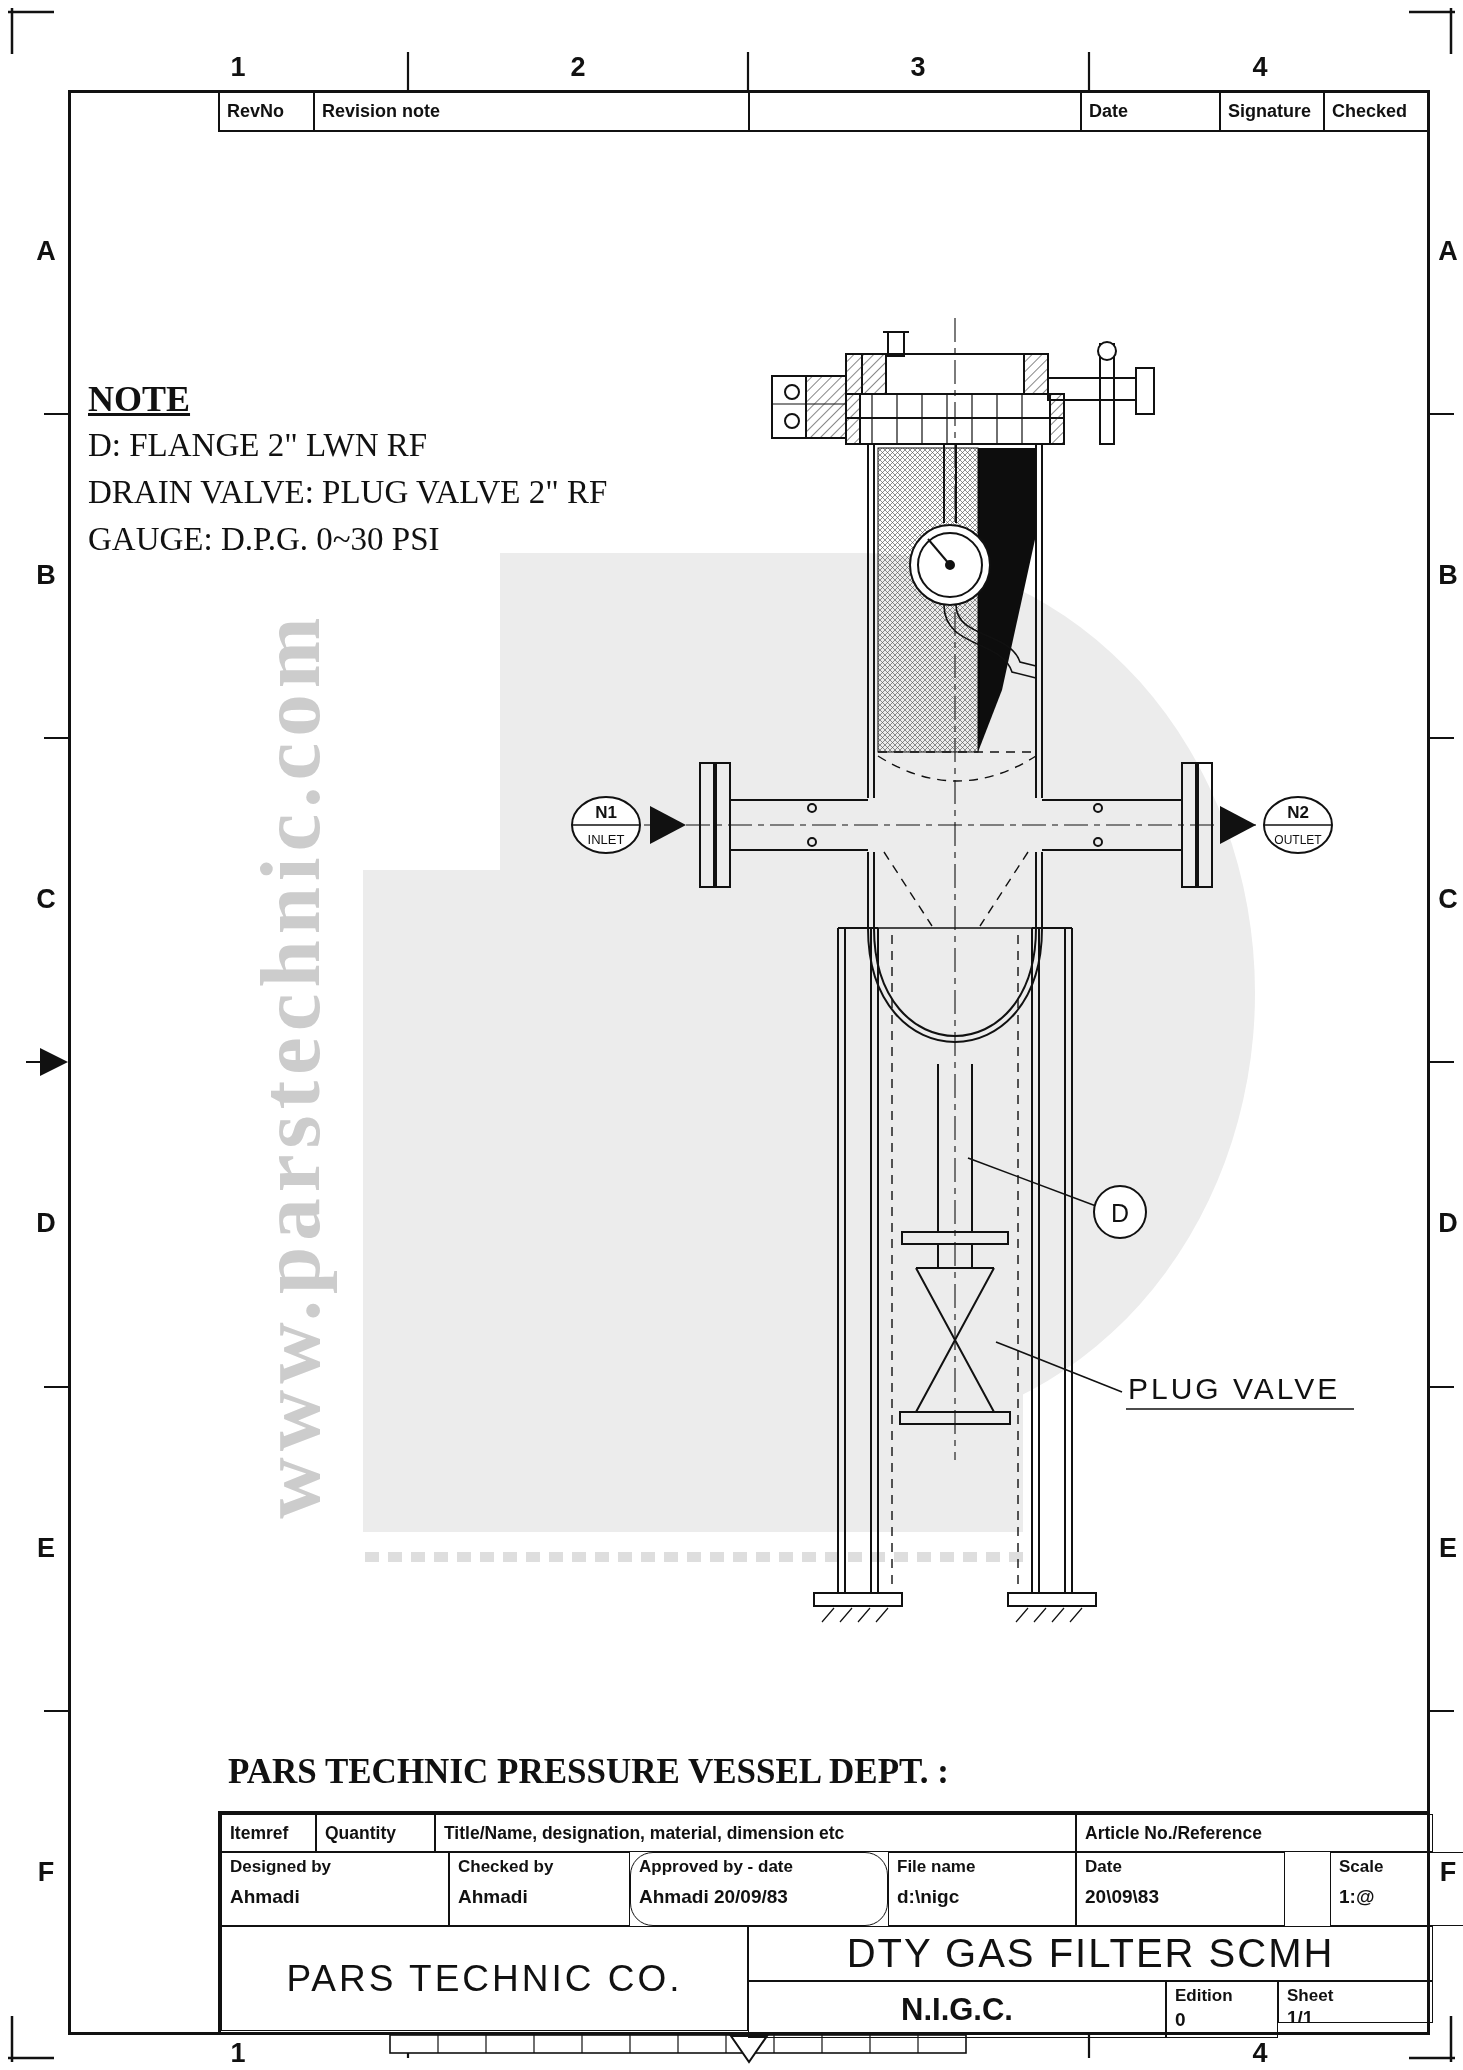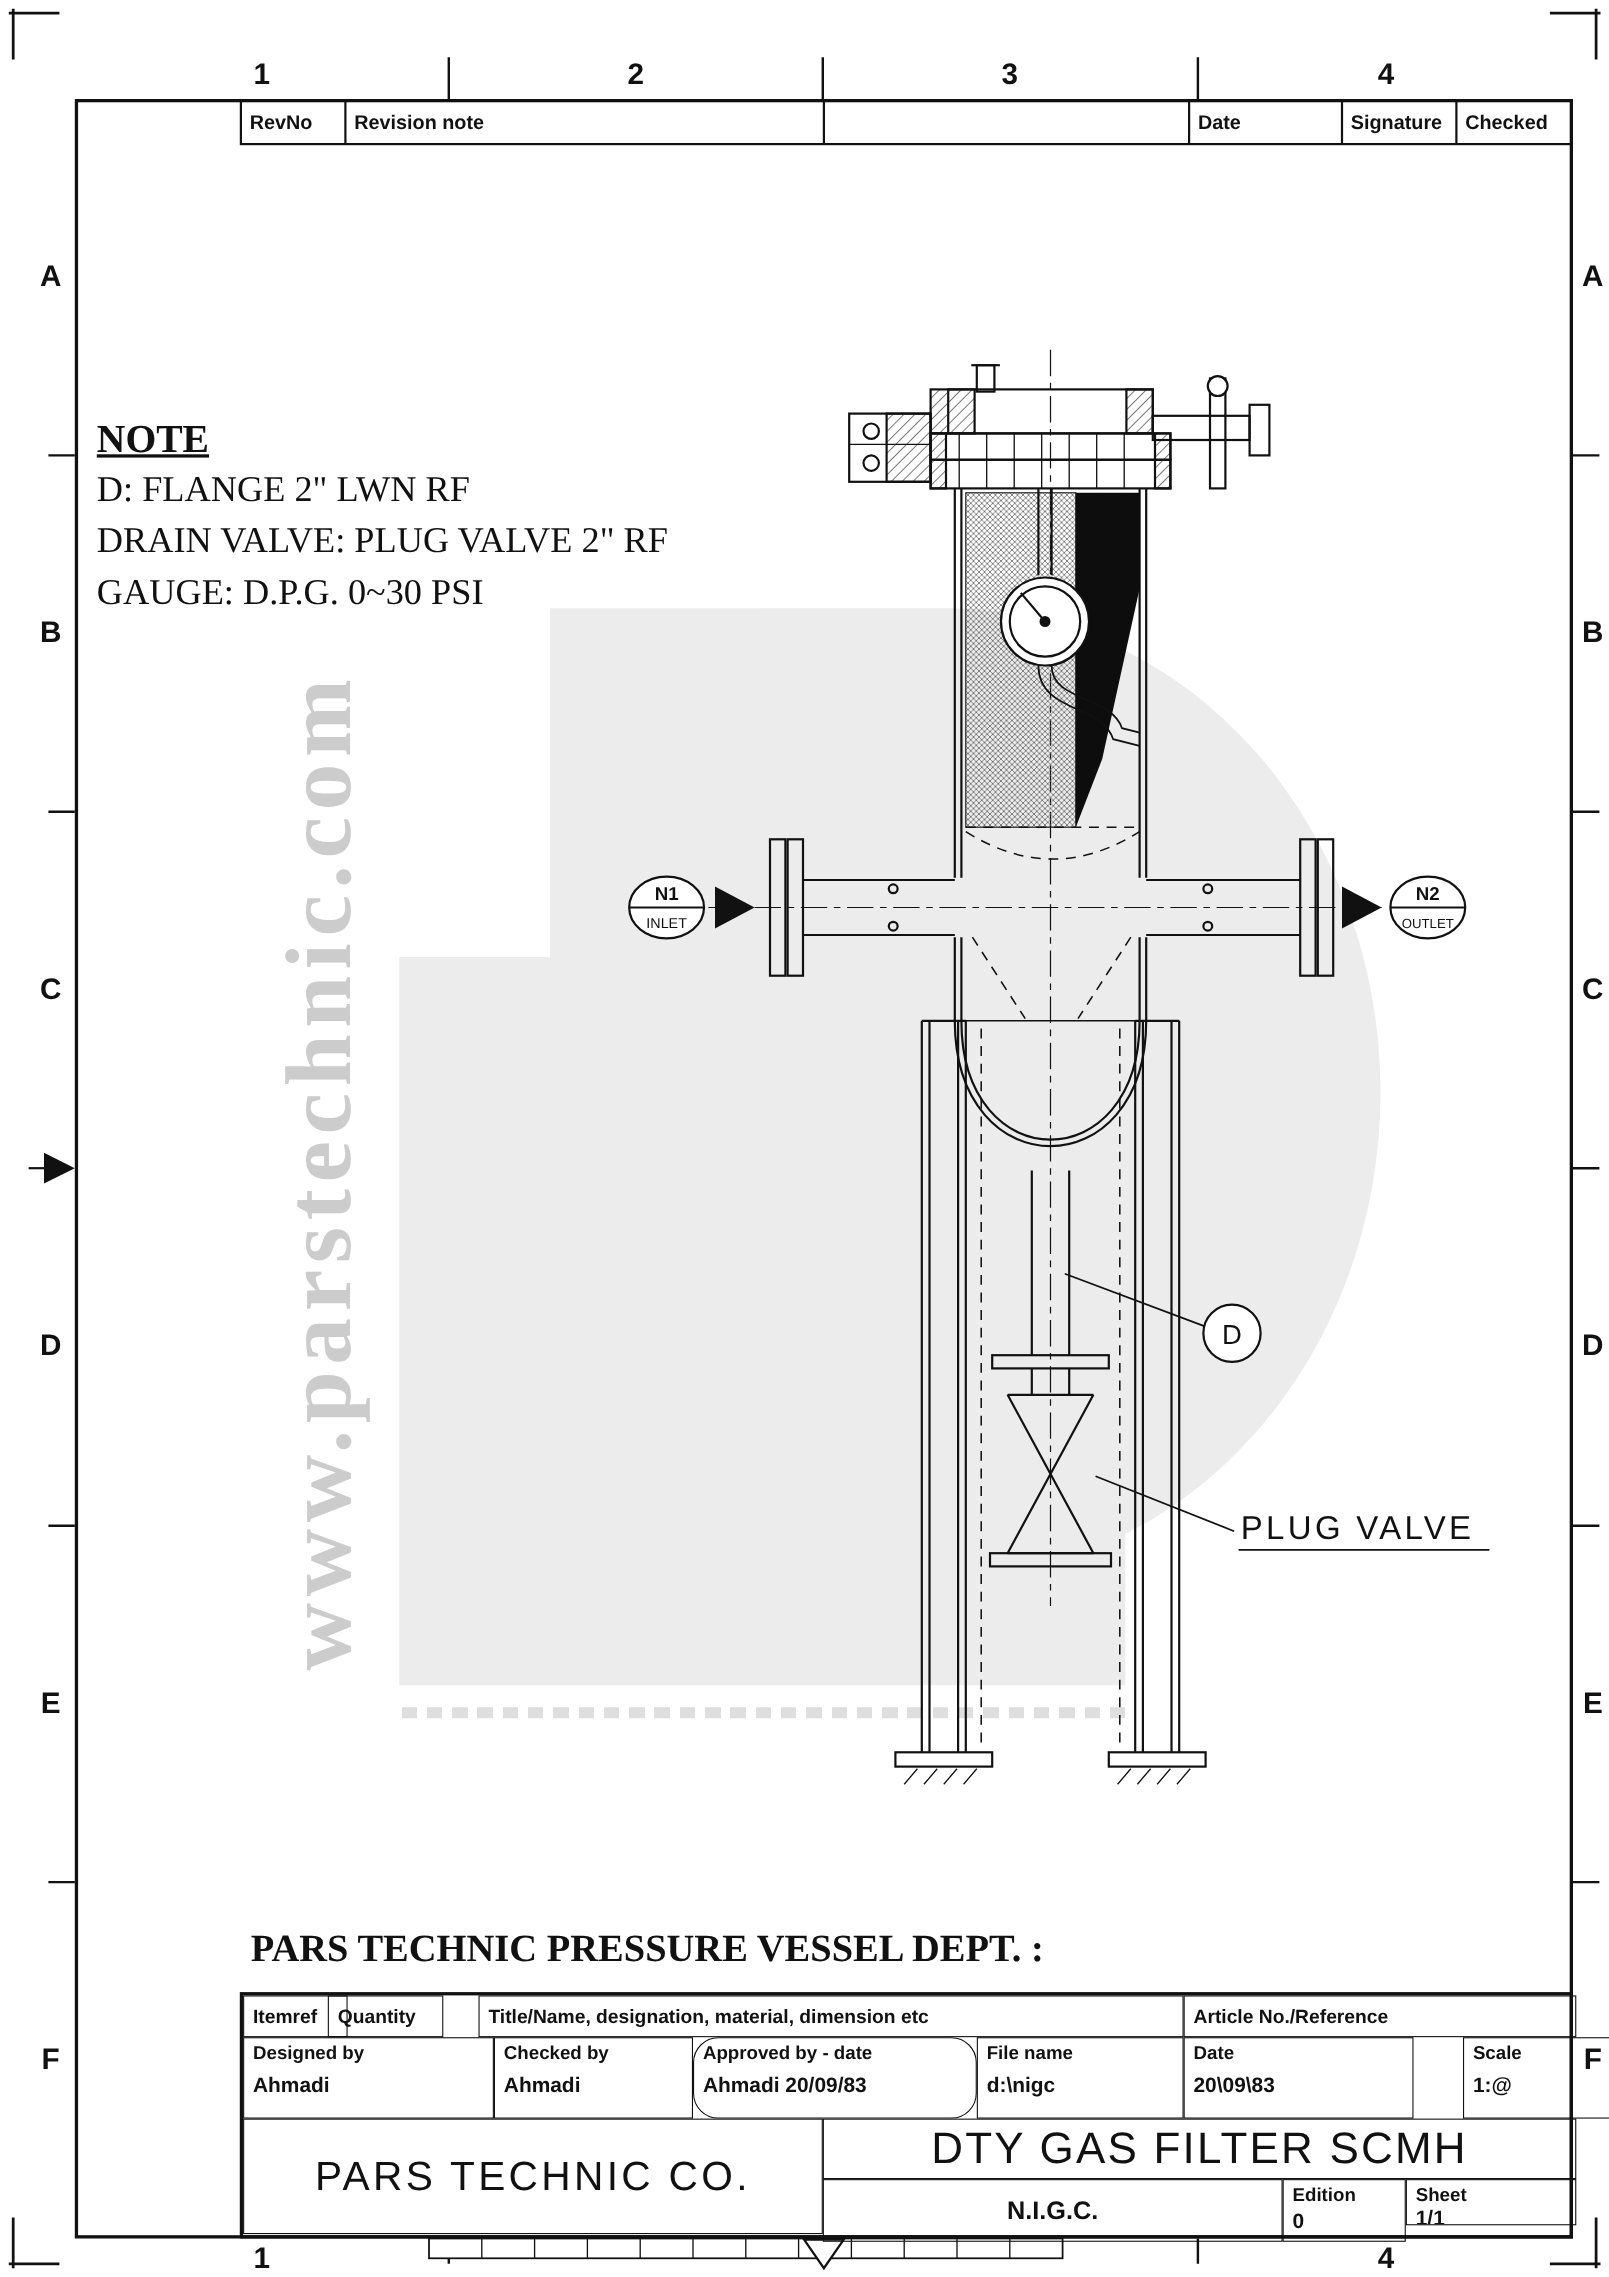--- a/index.html
+++ b/index.html
@@ -45,21 +45,21 @@
   .tblock{position:absolute;left:218px;top:1811px;width:1212px;height:224px;
     border:3px solid #111;box-sizing:border-box;z-index:3;}
   .tcell{position:absolute;border:1.8px solid #111;box-sizing:border-box;overflow:hidden;}
   .hcell{display:flex;align-items:center;padding-left:8px;font-weight:bold;font-size:17.5px;}
   .lvcell{padding:4px 0 0 8px;}
   .lv-label{font-weight:bold;font-size:17px;line-height:20px;}
   .lv-value{font-weight:bold;font-size:19px;line-height:24px;margin-top:8px;}
   .bigcell{display:flex;align-items:center;justify-content:center;}
   .company{font-size:37px;letter-spacing:3px;white-space:nowrap;}
   .dtitle{font-size:40px;letter-spacing:2px;white-space:nowrap;}
-  .client{font-size:23px;font-weight:bold;}
+  .client{font-size:31px;font-weight:bold;}
 </style>
 </head>
 <body>
 
 <div class="page">
 
   <div class="logo-shape logo-bowl"></div>
   <div class="logo-shape logo-stem"></div>
   <div class="logo-dashes"></div>
 
@@ -268,21 +268,21 @@
       <path d="M438 2035 V2053 M486 2035 V2053 M534 2035 V2053 M582 2035 V2053 M630 2035 V2053 M678 2035 V2053 M726 2035 V2053 M774 2035 V2053 M822 2035 V2053 M870 2035 V2053 M918 2035 V2053" stroke="#111" stroke-width="1.2"></path>
       <polygon points="731,2036 767,2036 749,2062" fill="#fff" stroke="#111" stroke-width="2"></polygon>
     </g>
   </svg>
 
   <div class="dept-title">PARS TECHNIC PRESSURE VESSEL DEPT. :</div>
 
   <div class="tblock">
 
     <div class="tcell hcell" style="left:0;top:0;width:95px;height:38px;">Itemref</div>
-    <div class="tcell hcell" style="left:77px;top:0;width:105px;height:38px;">Quantity</div>
+    <div class="tcell hcell" style="left:95px;top:0;width:119px;height:38px;">Quantity</div>
     <div class="tcell hcell" style="left:214px;top:0;width:641px;height:38px;">Title/Name, designation, material, dimension etc</div>
     <div class="tcell hcell" style="left:855px;top:0;width:357px;height:38px;">Article No./Reference</div>
 
     <div class="tcell lvcell" style="left:0;top:38px;width:228px;height:74px;">
       <div class="lv-label">Designed by</div>
       <div class="lv-value">Ahmadi</div>
     </div>
     <div class="tcell lvcell" style="left:228px;top:38px;width:181px;height:74px;">
       <div class="lv-label">Checked by</div>
       <div class="lv-value">Ahmadi</div>

